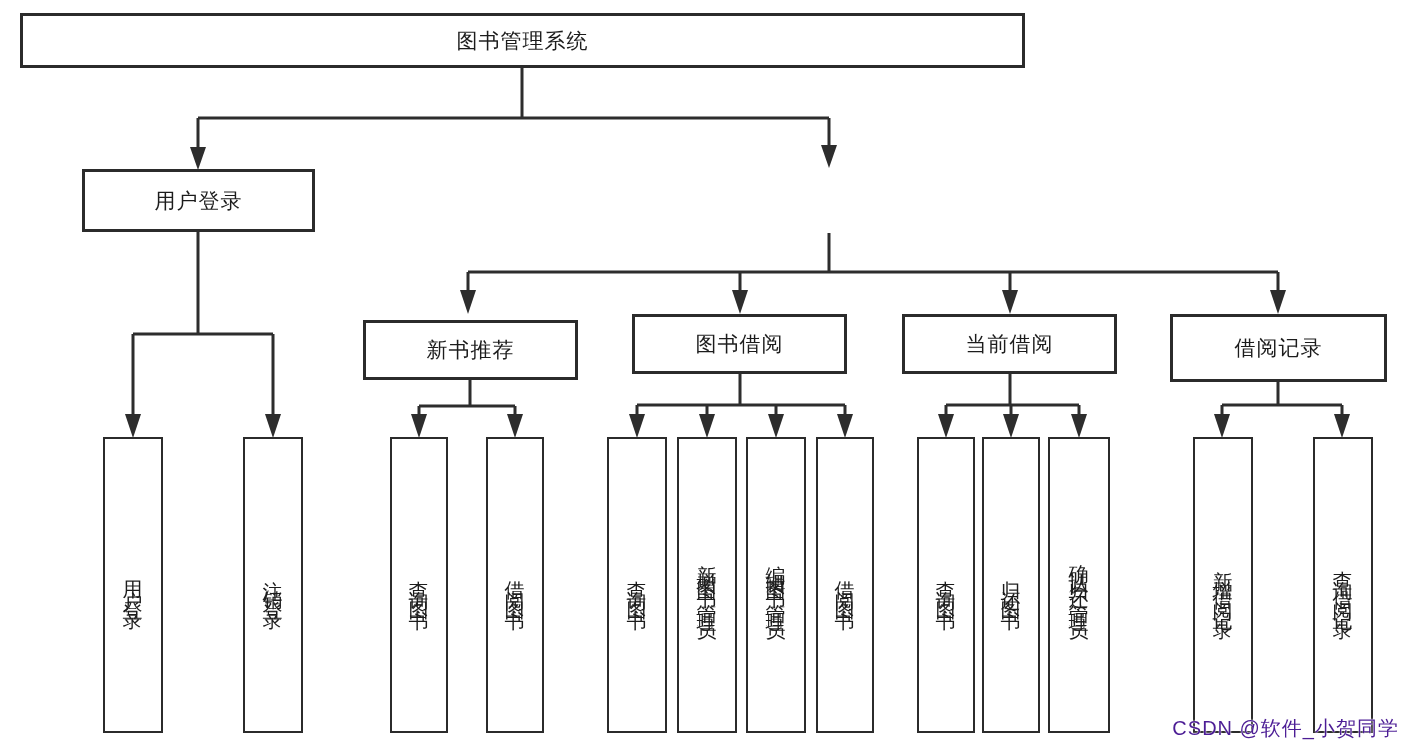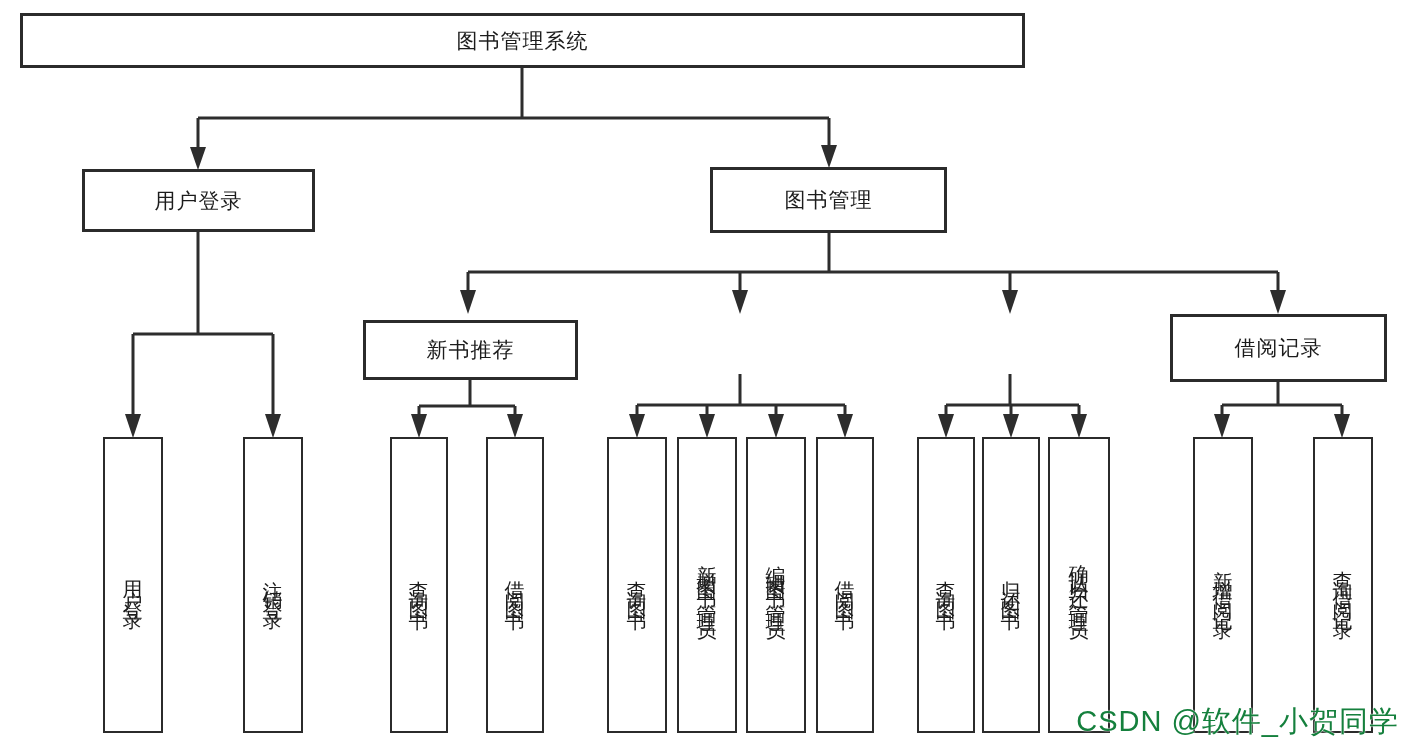--- a/index.html
+++ b/index.html
@@ -43,22 +43,22 @@
     height: 747px;
     z-index: 1;
     pointer-events: none;
   }
   #connectors path { stroke: #2d2d2d; stroke-width: 3; fill: none; }
   #connectors polygon { fill: #2d2d2d; stroke: none; }
   #watermark {
     position: absolute;
     right: 6px;
     bottom: 5px;
-    font-size: 29px;
-    color: #15803d;
+    font-size: 20px;
+    color: #4c1d95;
     text-shadow: 0 0 2px #ffffff, 0 0 1px #ffffff;
     z-index: 3;
     letter-spacing: 1px;
     white-space: nowrap;
   }
 </style>
 </head>
 <body>
 
 <div id="stage">
@@ -99,26 +99,29 @@
     <polygon points="1334,414 1350,414 1342,438"></polygon>
   </svg>
 
   <div class="node" style="left:20px; top:13px; width:1005px; height:55px;">
     <span>图书管理系统</span>
   </div>
 
   <div class="node" style="left:82px; top:169px; width:233px; height:63px;">
     <span>用户登录</span>
   </div>
-  <div class="node" style="left:710px; top:167px; width:237px; height:66px;">
-    <span>图书管理</span>
-  </div>
 
   <div class="node" style="left:363px; top:320px; width:215px; height:60px;">
     <span>新书推荐</span>
+  </div>
+  <div class="node" style="left:632px; top:314px; width:215px; height:60px;">
+    <span>图书借阅</span>
+  </div>
+  <div class="node" style="left:902px; top:314px; width:215px; height:60px;">
+    <span>当前借阅</span>
   </div>
   <div class="node" style="left:1170px; top:314px; width:217px; height:68px;">
     <span>借阅记录</span>
   </div>
 
   <div class="node leaf" style="left:103px; top:437px; width:60px; height:296px;">
     <span class="vtext">用户登录</span>
   </div>
   <div class="node leaf" style="left:243px; top:437px; width:60px; height:296px;">
     <span class="vtext">注销登录</span>

